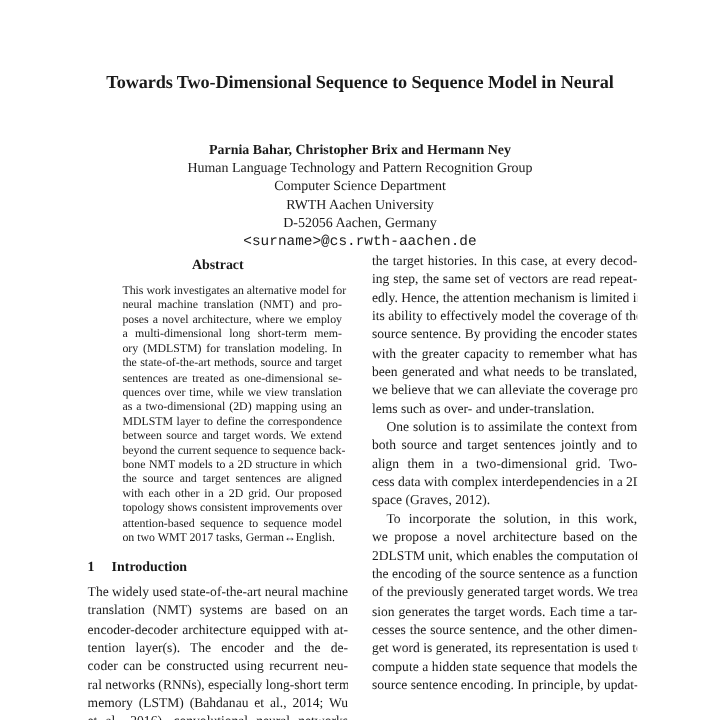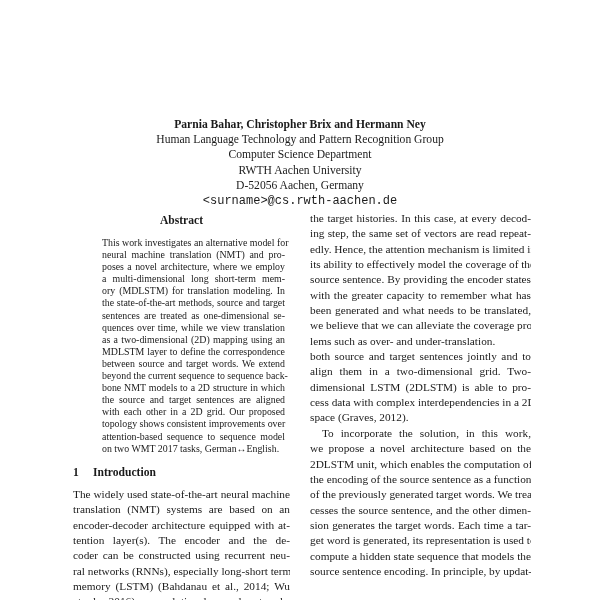--- a/index.html
+++ b/index.html
@@ -26,20 +26,21 @@
   .col-right { position:absolute; left:310px; top:211px; width:221px;
                font-size:11.3px; line-height:15.35px; }
   .ind { padding-left:12px; }
   .gap { height:6px; }
   .col div { overflow:hidden; }
 </style>
 </head>
 <body>
 
 <div class="title">
+  <div>Towards Two-Dimensional Sequence to Sequence Model in Neural</div>
 </div>
 
 <div class="authors">Parnia Bahar, Christopher Brix and Hermann Ney</div>
 
 <div class="affil">
   <div>Human Language Technology and Pattern Recognition Group</div>
   <div>Computer Science Department</div>
   <div>RWTH Aachen University</div>
   <div>D-52056 Aachen, Germany</div>
   <div class="email">&lt;surname&gt;@cs.rwth-aachen.de</div>
@@ -88,32 +89,32 @@
       <div>edly. Hence, the attention mechanism is limited in</div>
       <div>its ability to effectively model the coverage of the</div>
       <div>source sentence. By providing the encoder states</div>
       <div>with the greater capacity to remember what has</div>
       <div>been generated and what needs to be translated,</div>
       <div>we believe that we can alleviate the coverage prob-</div>
       <div class="last">lems such as over- and under-translation.</div>
     </div>
     <div class="gap"></div>
     <div style="white-space: normal;">
+      <div class="ind">One solution is to assimilate the context from</div>
       <div>both source and target sentences jointly and to</div>
       <div>align them in a two-dimensional grid. Two-</div>
-      <div>dimensional LSTM (2DLSTM) is able to pro-</div>
       <div>cess data with complex interdependencies in a 2D</div>
       <div class="last">space (Graves, 2012).</div>
     </div>
     <div class="gap"></div>
     <div style="white-space: normal;">
       <div class="ind">To incorporate the solution, in this work,</div>
       <div>we propose a novel architecture based on the</div>
       <div>2DLSTM unit, which enables the computation of</div>
       <div>the encoding of the source sentence as a function</div>
       <div>of the previously generated target words. We treat</div>
+      <div>sion generates the target words. Each time a tar-</div>
       <div>cesses the source sentence, and the other dimen-</div>
-      <div>sion generates the target words. Each time a tar-</div>
       <div>get word is generated, its representation is used to</div>
       <div>compute a hidden state sequence that models the</div>
       <div>source sentence encoding. In principle, by updat-</div>
     </div>
   </div>
 
 </body></html>

